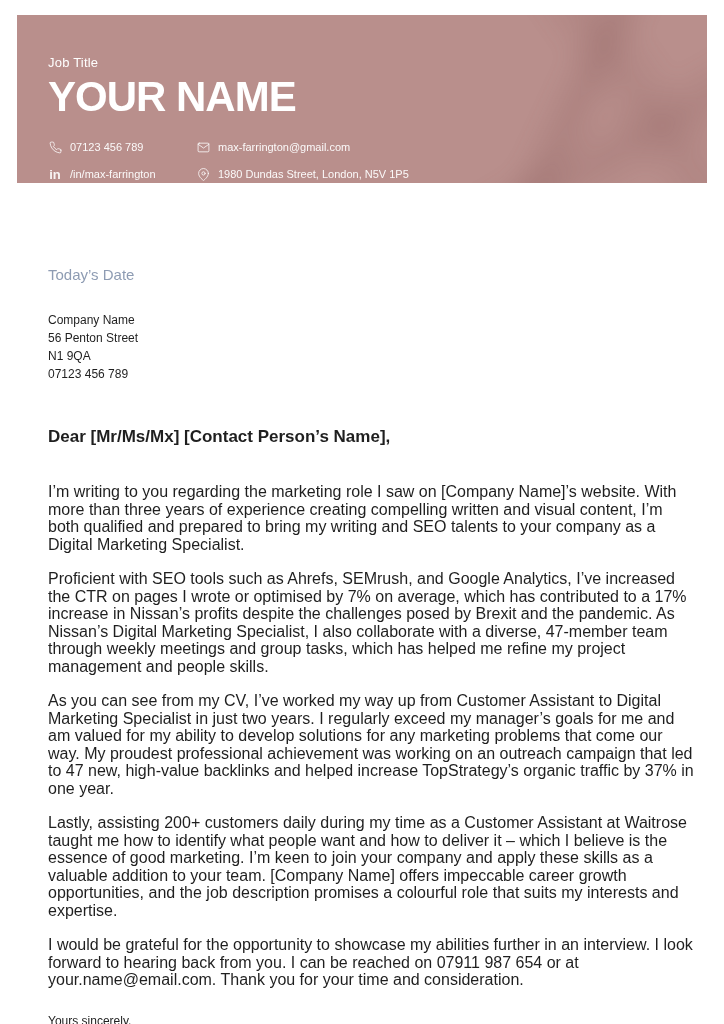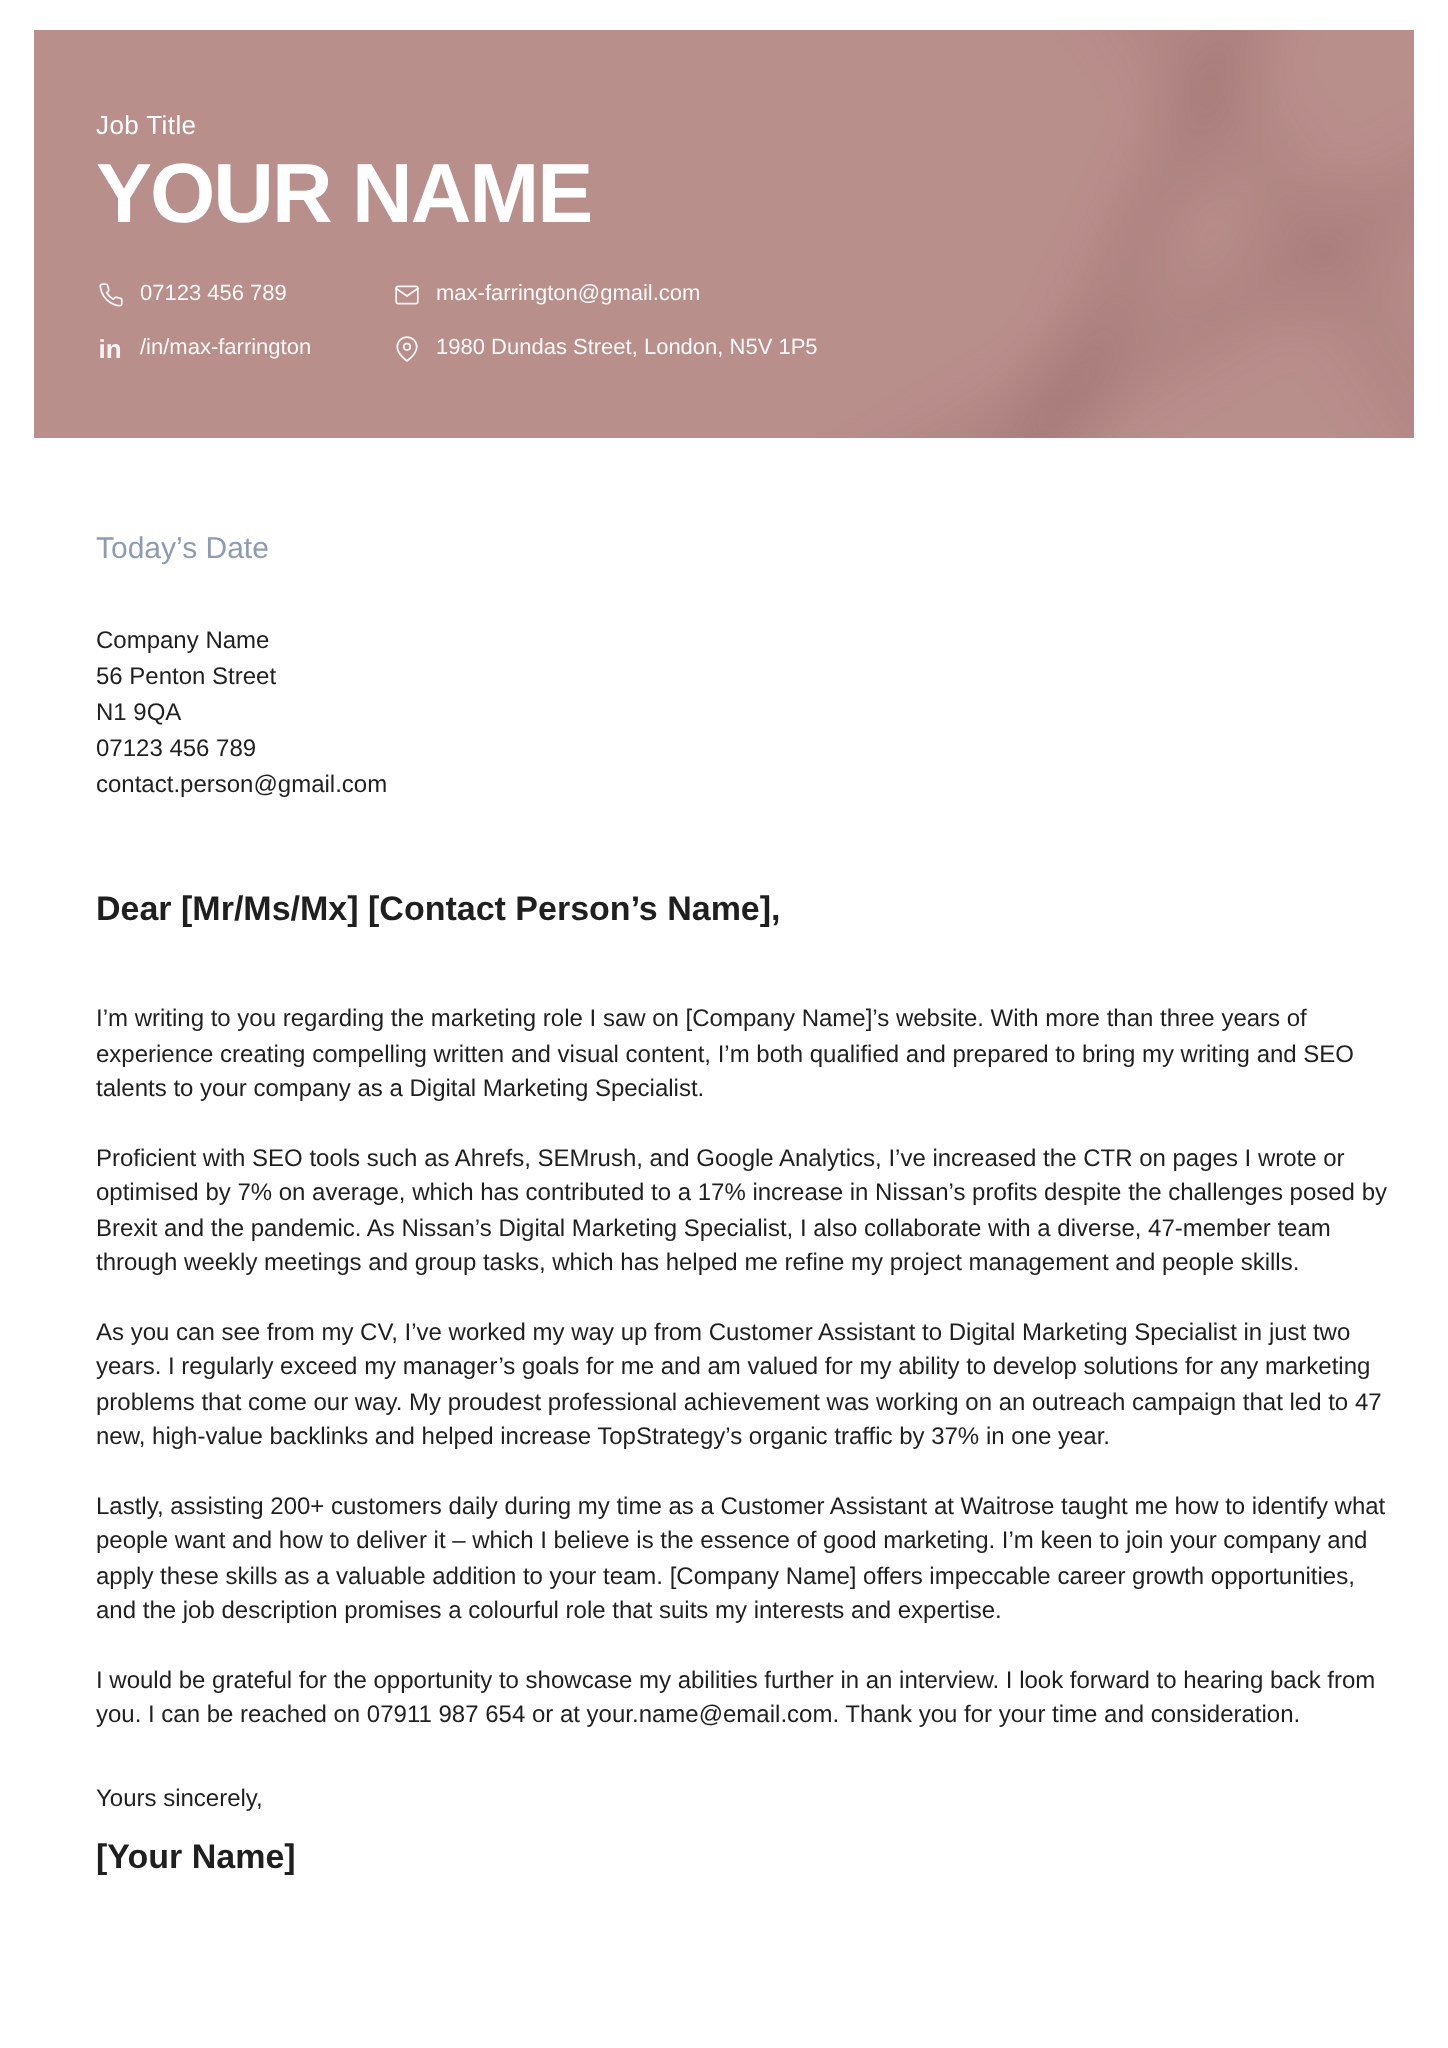--- a/index.html
+++ b/index.html
@@ -9,21 +9,21 @@
     font-family: "Liberation Sans", "DejaVu Sans", sans-serif;
     color: #1f1f1f;
     position: relative;
     overflow: hidden;
   }
 
   
   .header {
     position: absolute;
     left: 17px; top: 15px;
-    width: 690px; height: 204px;
+    width: 690px; height: 168px;
     background: #b98f8c;
     padding: 40px 0 0 31px;
     overflow: hidden;
   }
   .header-watermark {
     position: absolute; top: -20px; right: -30px;
     width: 340px; height: 260px;
     background:
       linear-gradient(115deg, transparent 42%, rgba(110,62,62,0.14) 50%, transparent 58%),
       linear-gradient(150deg, transparent 52%, rgba(110,62,62,0.12) 62%, transparent 72%),
@@ -80,21 +80,21 @@
     left: 48px; top: 219px;
     width: 648px;
   }
   .date-line {
     margin-top: 47px;
     color: #8e9cb3;
     font-size: 15px;
   }
   .recipient { margin-top: 28px; font-size: 12px; line-height: 18px; }
   .salutation { margin-top: 44px; font-size: 17px; font-weight: 700; }
-  .para { font-size: 12px; line-height: 17.5px; }
+  .para { font-size: 16px; line-height: 17.5px; }
   .para.first { margin-top: 36px; }
   .para + .para { margin-top: 17px; }
   .closing { margin-top: 25px; font-size: 12px; }
   .signature { margin-top: 13px; font-size: 17px; font-weight: 700; }
 </style>
 </head>
 <body>
 
 <div class="page">
 
@@ -147,21 +147,20 @@
 
   <main class="letter">
 
     <div class="date-line">Today’s Date</div>
 
     <div class="recipient">
       <div>Company Name</div>
       <div>56 Penton Street</div>
       <div>N1 9QA</div>
       <div>07123 456 789</div>
-      <div>contact.person@gmail.com</div>
     </div>
 
     <div class="salutation">Dear [Mr/Ms/Mx] [Contact Person’s Name],</div>
 
     <p class="para first">I’m writing to you regarding the marketing role I saw on [Company Name]’s website. With more than three years of experience creating compelling written and visual content, I’m both qualified and prepared to bring my writing and SEO talents to your company as a Digital Marketing Specialist.</p>
     <p class="para">Proficient with SEO tools such as Ahrefs, SEMrush, and Google Analytics, I’ve increased the CTR on pages I wrote or optimised by 7% on average, which has contributed to a 17% increase in Nissan’s profits despite the challenges posed by Brexit and the pandemic. As Nissan’s Digital Marketing Specialist, I also collaborate with a diverse, 47-member team through weekly meetings and group tasks, which has helped me refine my project management and people skills.</p>
     <p class="para">As you can see from my CV, I’ve worked my way up from Customer Assistant to Digital Marketing Specialist in just two years. I regularly exceed my manager’s goals for me and am valued for my ability to develop solutions for any marketing problems that come our way. My proudest professional achievement was working on an outreach campaign that led to 47 new, high-value backlinks and helped increase TopStrategy’s organic traffic by 37% in one year.</p>
     <p class="para">Lastly, assisting 200+ customers daily during my time as a Customer Assistant at Waitrose taught me how to identify what people want and how to deliver it – which I believe is the essence of good marketing. I’m keen to join your company and apply these skills as a valuable addition to your team. [Company Name] offers impeccable career growth opportunities, and the job description promises a colourful role that suits my interests and expertise.</p>
     <p class="para">I would be grateful for the opportunity to showcase my abilities further in an interview. I look forward to hearing back from you. I can be reached on 07911 987 654 or at your.name@email.com. Thank you for your time and consideration.</p>
 

